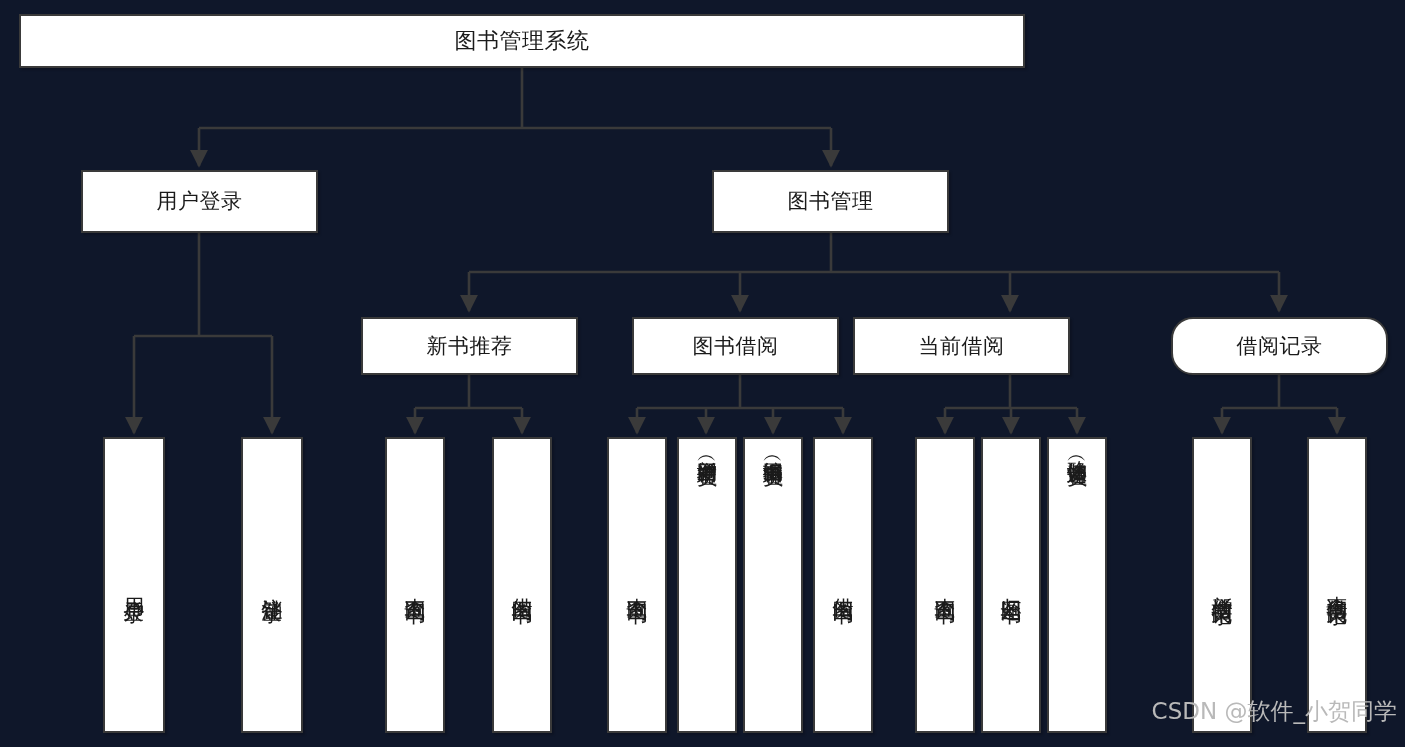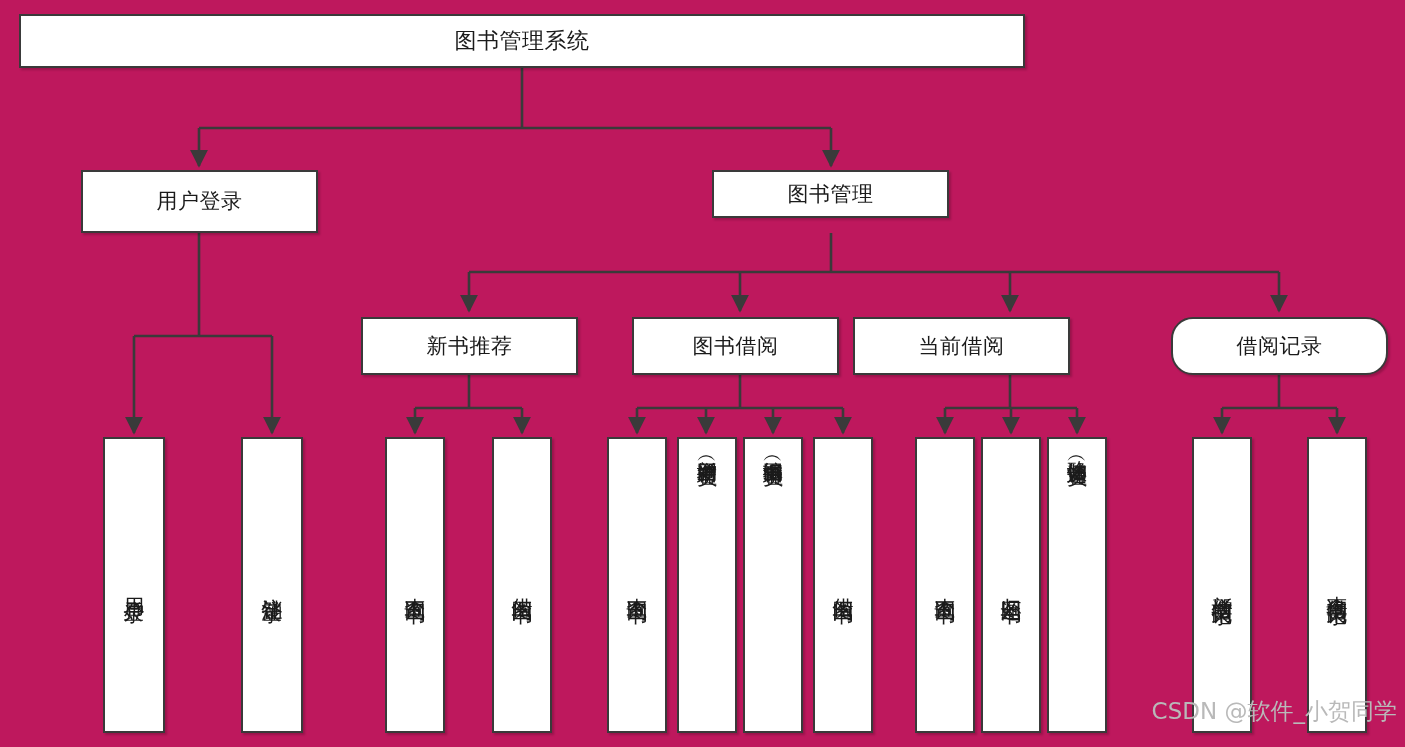--- a/index.html
+++ b/index.html
@@ -10,21 +10,21 @@
   body {
     width: 1405px;
     height: 747px;
     font-family: "DejaVu Sans", "Liberation Sans", sans-serif;
     overflow: hidden;
   }
   #diagram-root {
     position: relative;
     width: 1405px;
     height: 747px;
-    background: #be185d;
+    background: #0f172a;
   }
   svg#edges {
     position: absolute;
     left: 0;
     top: 0;
     width: 1405px;
     height: 747px;
     pointer-events: none;
   }
   .node {
@@ -142,21 +142,21 @@
     </g>
   </svg>
 
   <div class="node root horizontal" style="left:19px; top:14px; width:1006px; height:54px;">
     <span class="node-label">图书管理系统</span>
   </div>
 
   <div class="node horizontal" style="left:81px; top:170px; width:237px; height:63px;">
     <span class="node-label">用户登录</span>
   </div>
-  <div class="node horizontal" style="left:712px; top:170px; width:237px; height:48px;">
+  <div class="node horizontal" style="left:712px; top:170px; width:237px; height:63px;">
     <span class="node-label">图书管理</span>
   </div>
 
   <div class="node horizontal" style="left:361px; top:317px; width:217px; height:58px;">
     <span class="node-label">新书推荐</span>
   </div>
   <div class="node horizontal" style="left:632px; top:317px; width:207px; height:58px;">
     <span class="node-label">图书借阅</span>
   </div>
   <div class="node horizontal" style="left:853px; top:317px; width:217px; height:58px;">

